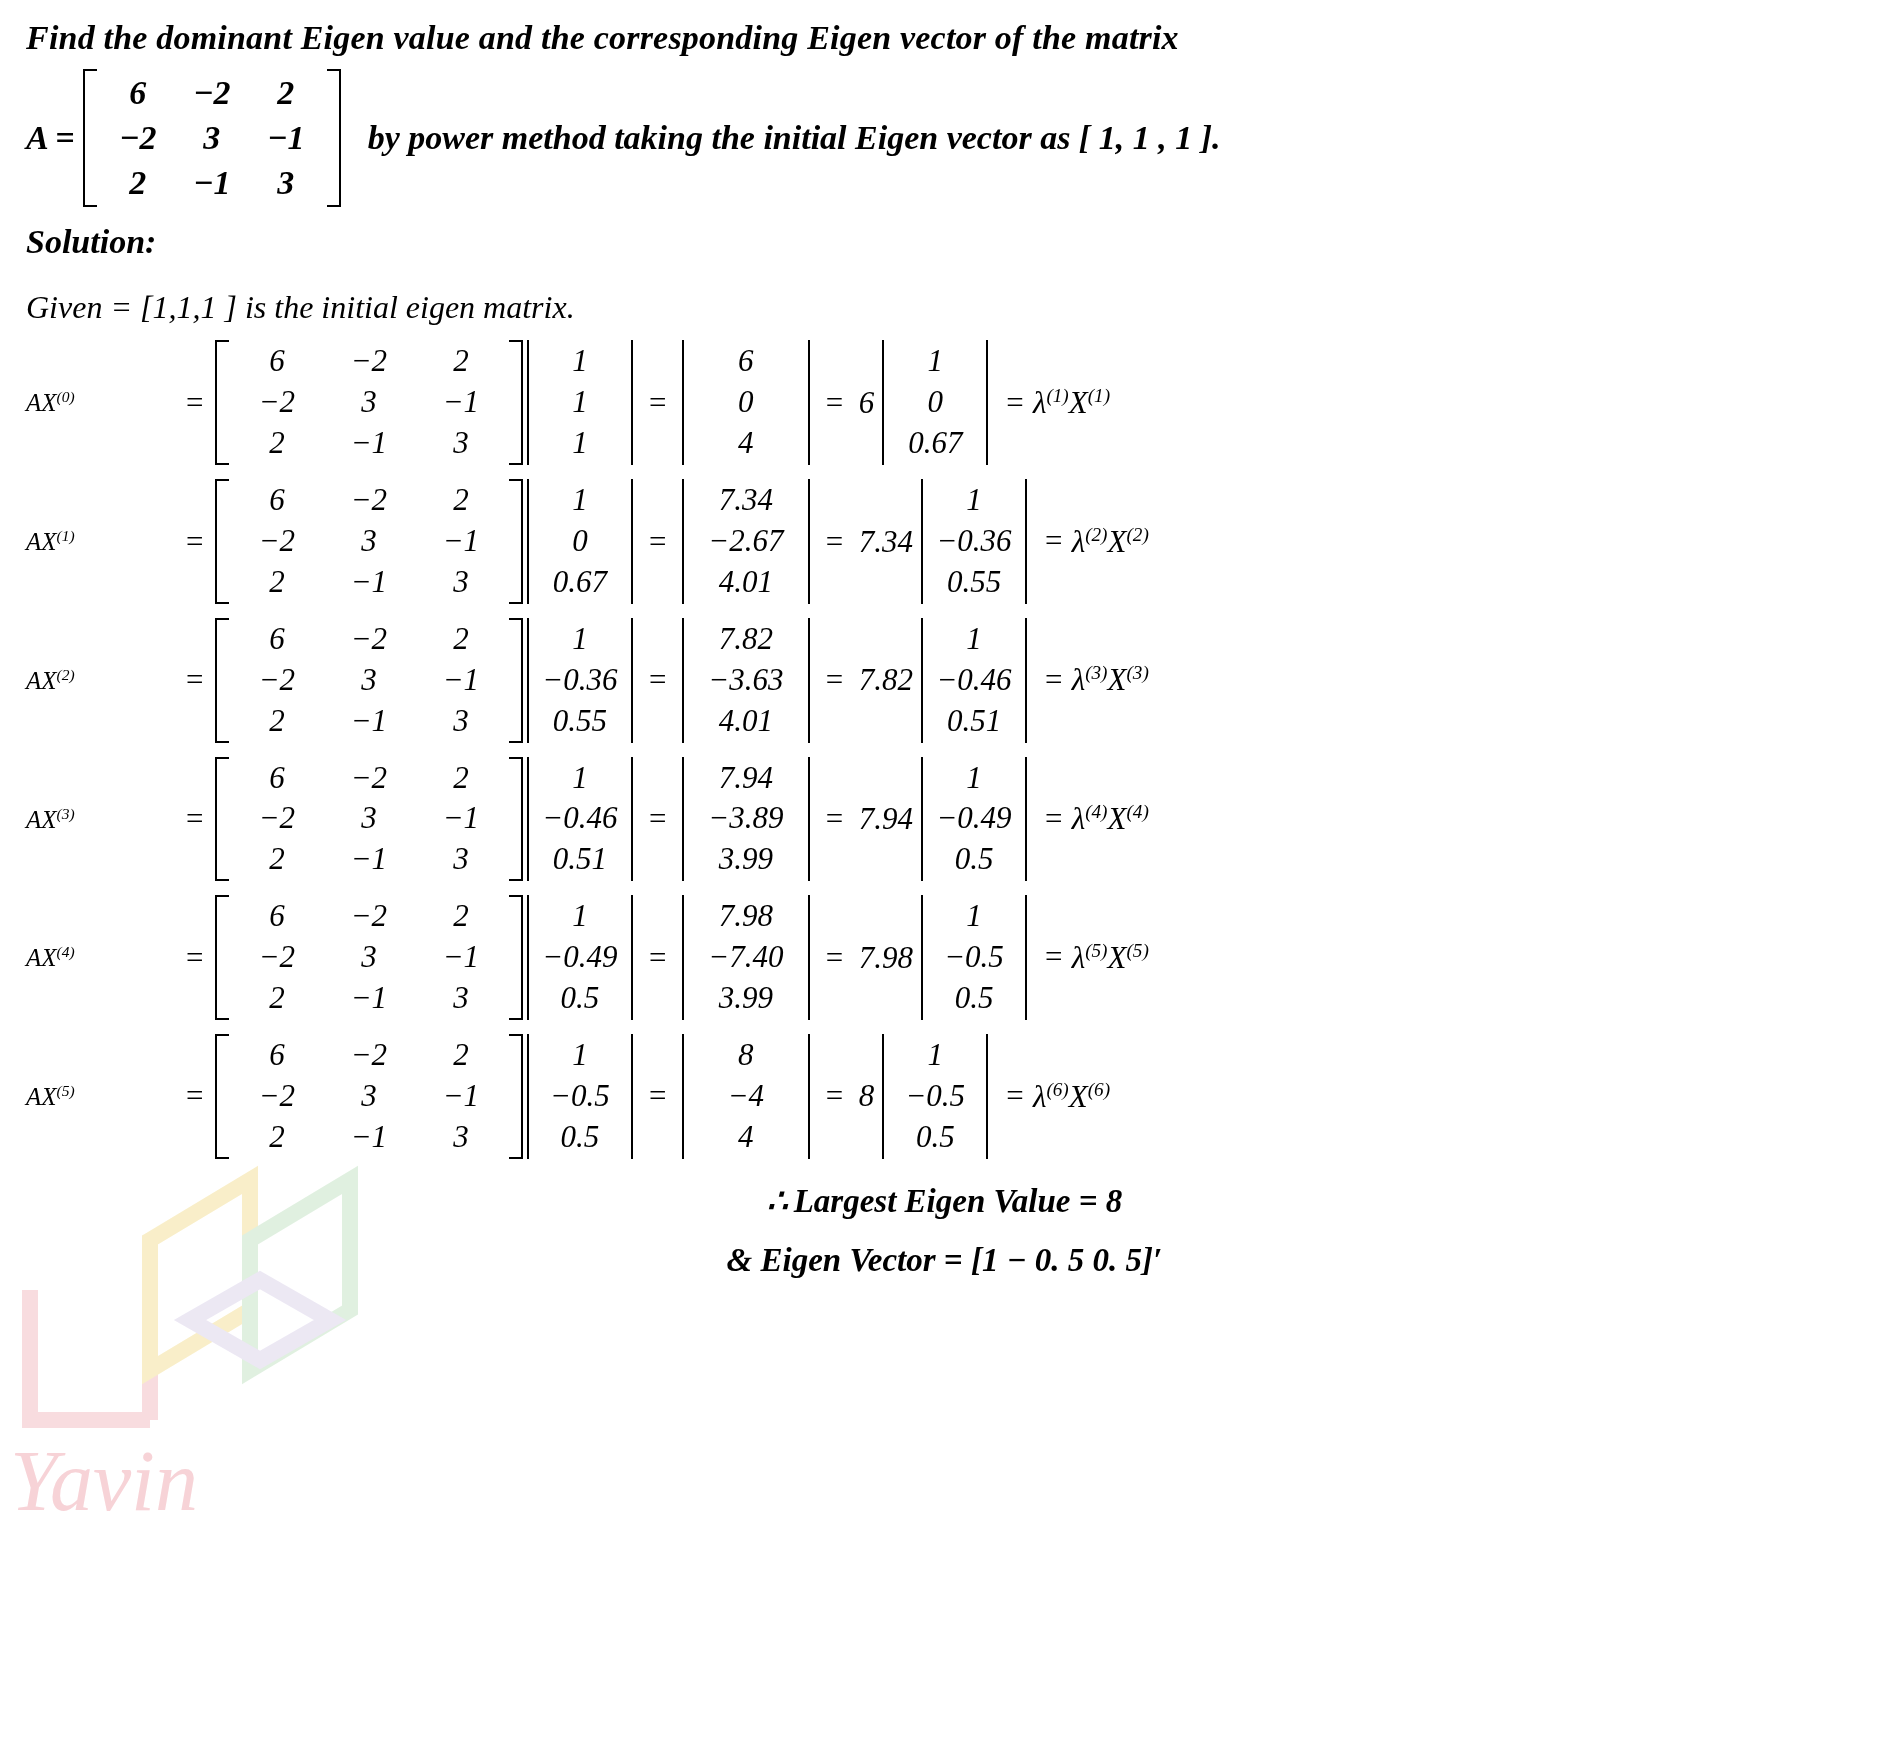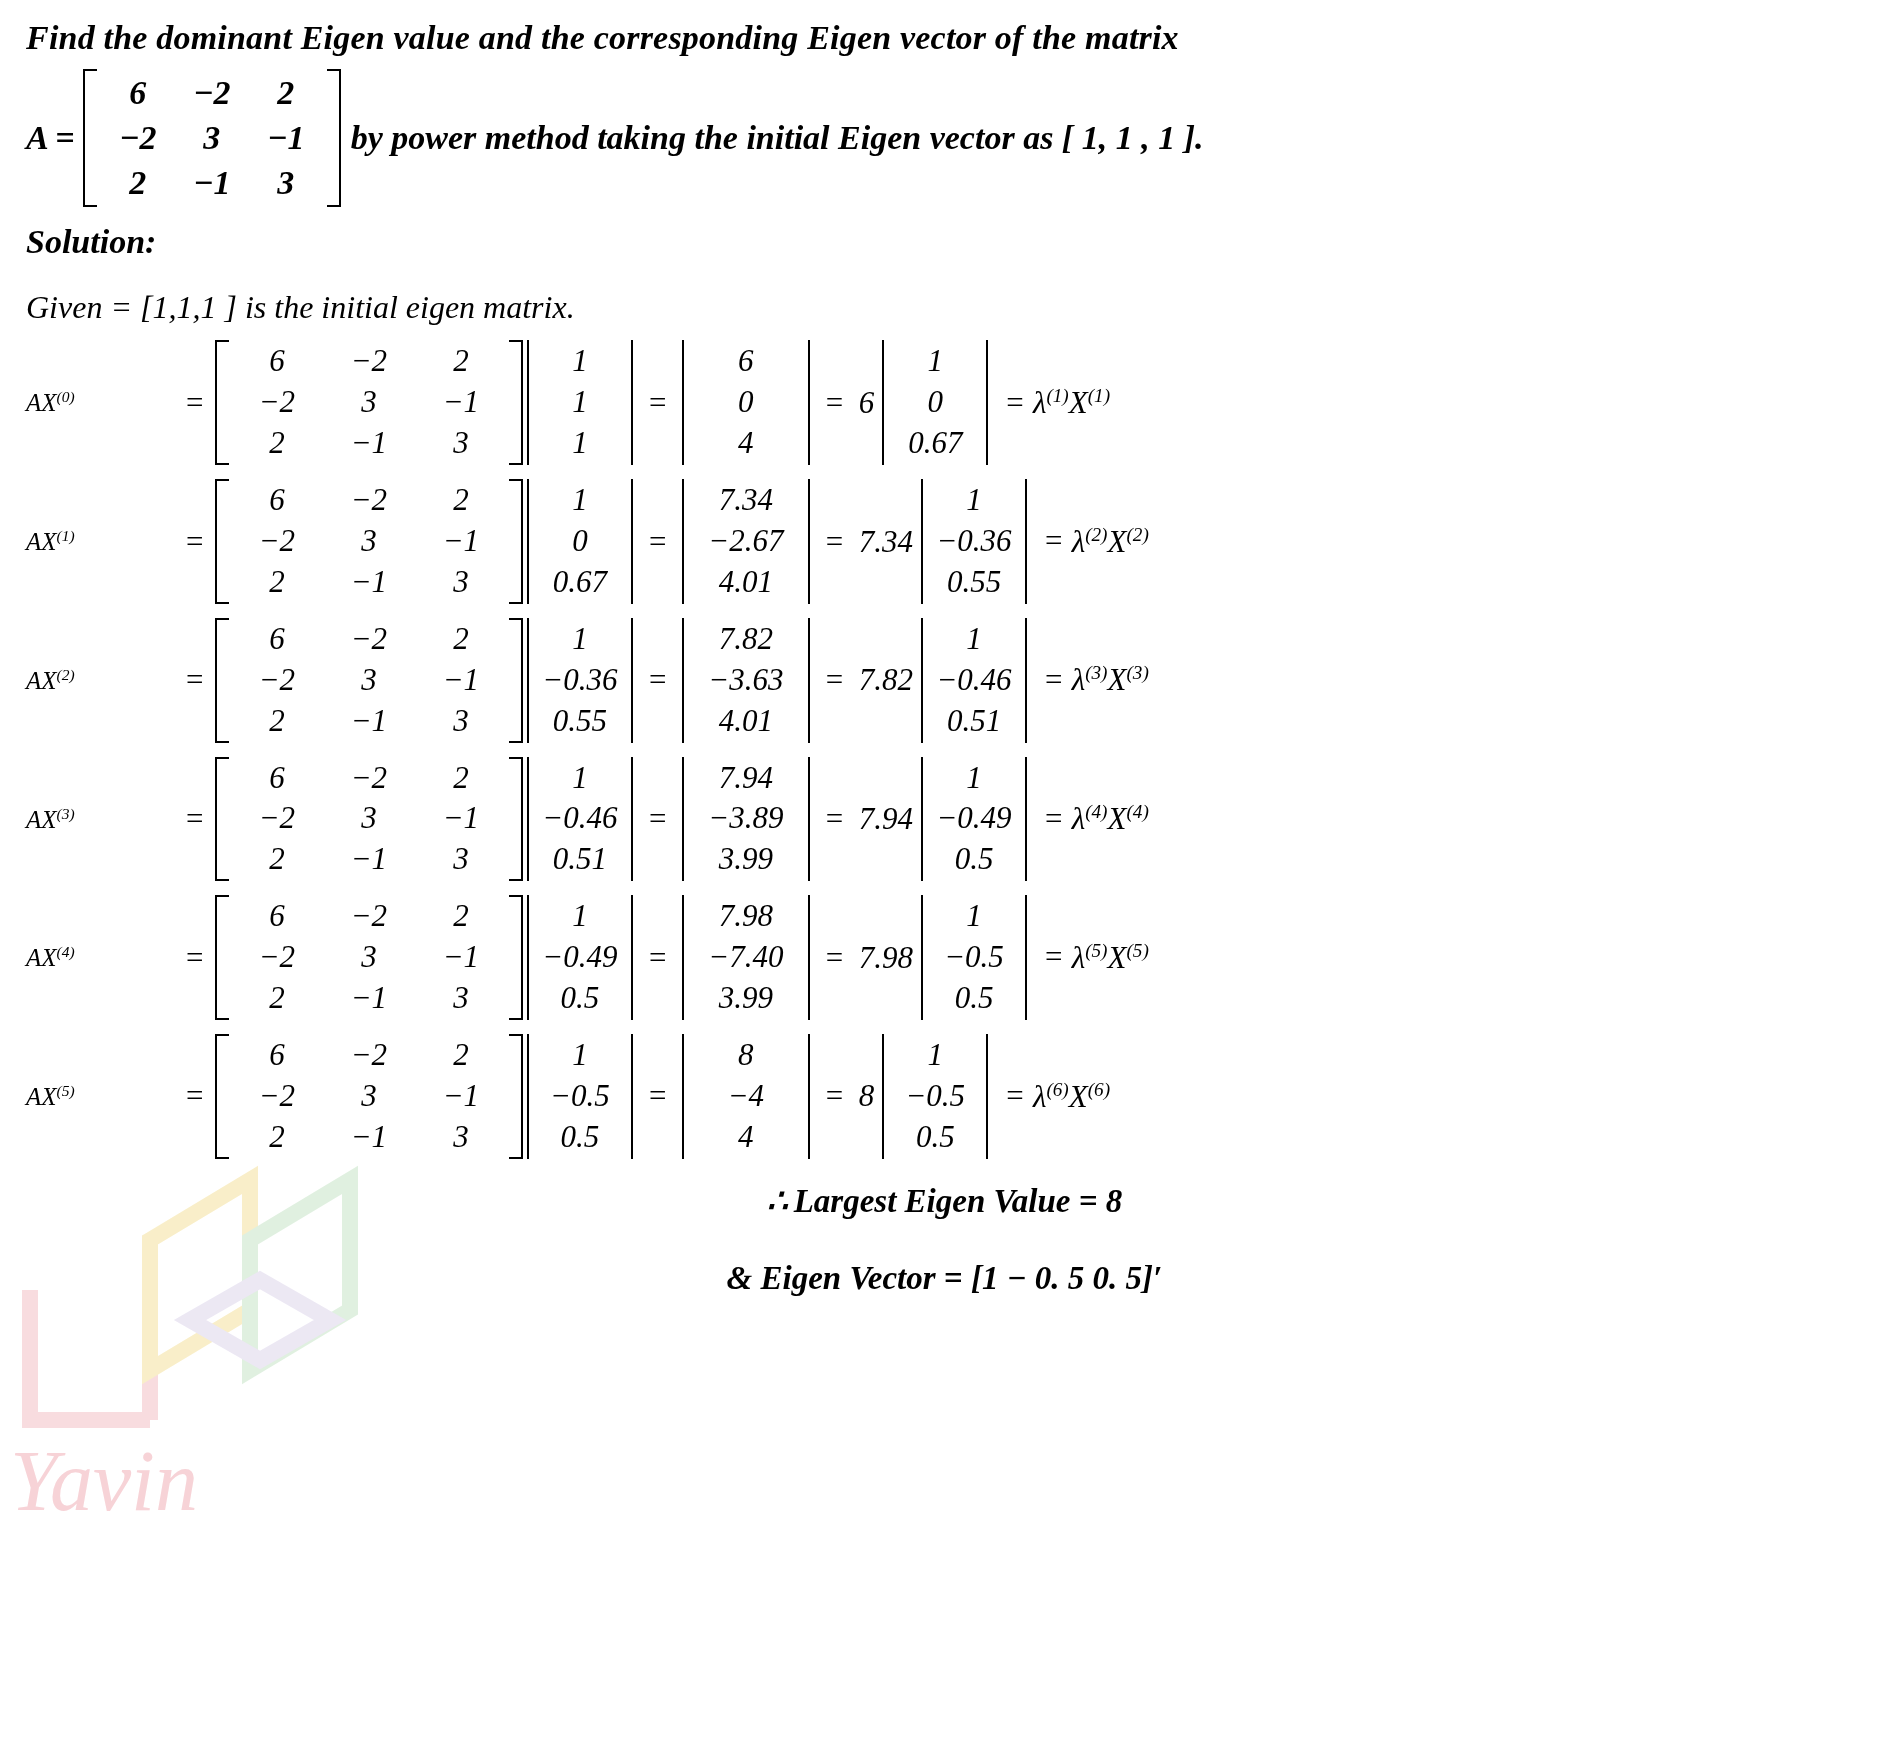--- a/index.html
+++ b/index.html
@@ -55,21 +55,21 @@
     margin-top: 10px;
     font-size: 34px;
     font-weight: bold;
     font-style: italic;
     white-space: nowrap;
   }
   #problem-row .lead {
     margin-right: 8px;
   }
   #problem-row .tail {
-    margin-left: 10px;
+    margin-left: 27px;
   }
 
   
   .matrix {
     display: inline-flex;
     align-items: stretch;
     vertical-align: middle;
   }
   .mbracket {
     width: 12px;
@@ -178,21 +178,21 @@
 
   
   .conclusion {
     text-align: center;
     font-size: 33px;
     font-weight: bold;
     font-style: italic;
     margin-top: 22px;
   }
   .conclusion.second {
-    margin-top: 40px;
+    margin-top: 22px;
     font-family: Liberation Serif, serif;
   }
   .therefore {
     font-weight: bold;
     margin-right: 6px;
   }
 </style>
 </head>
 <body>
 

